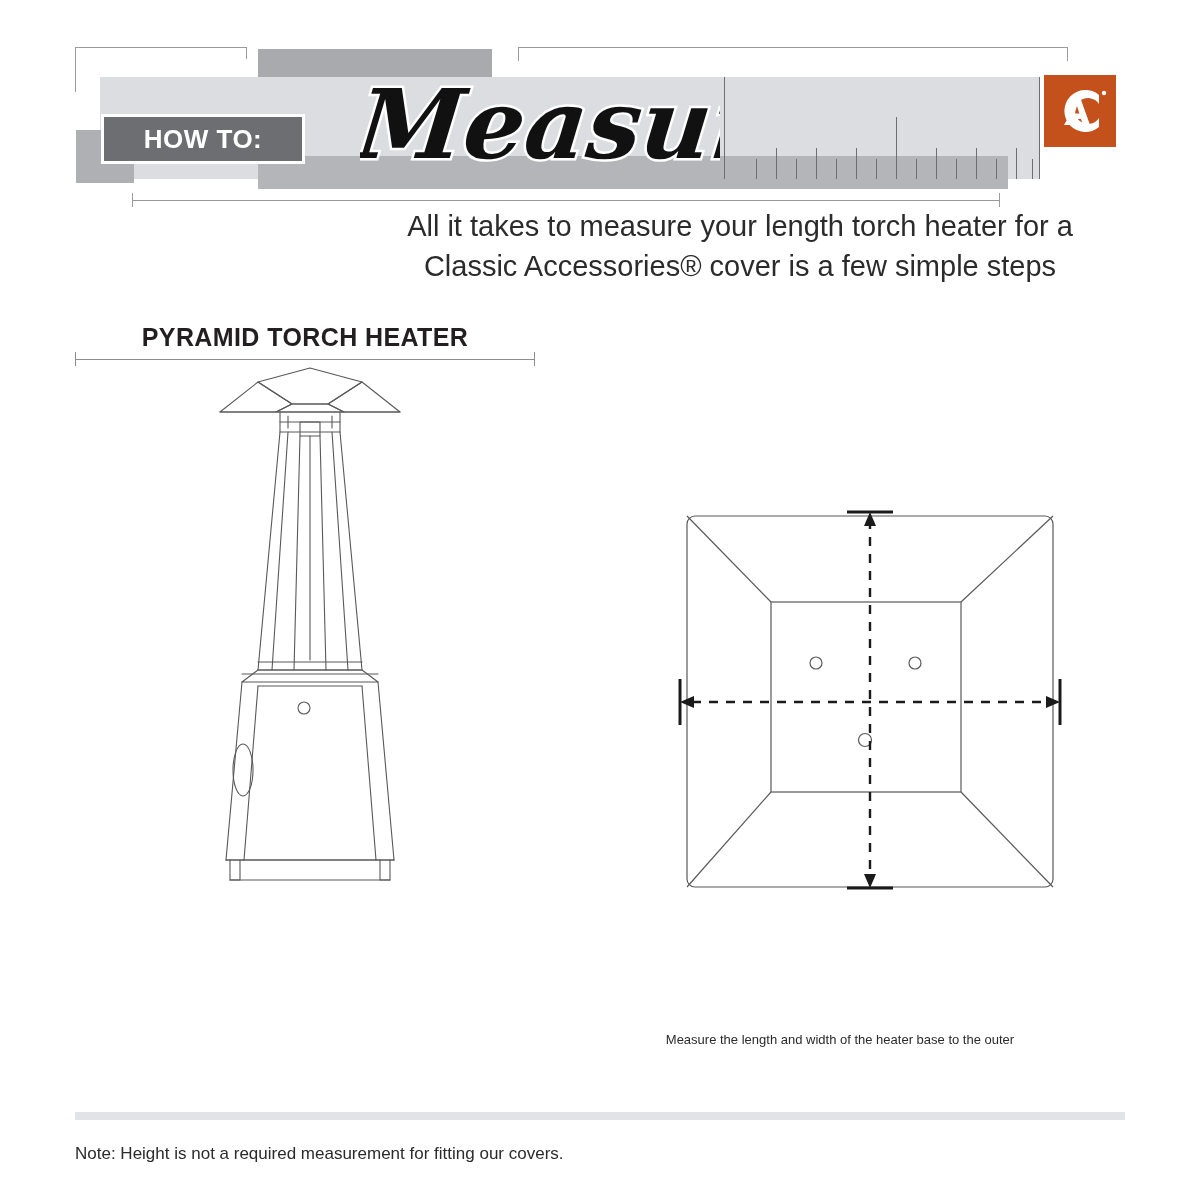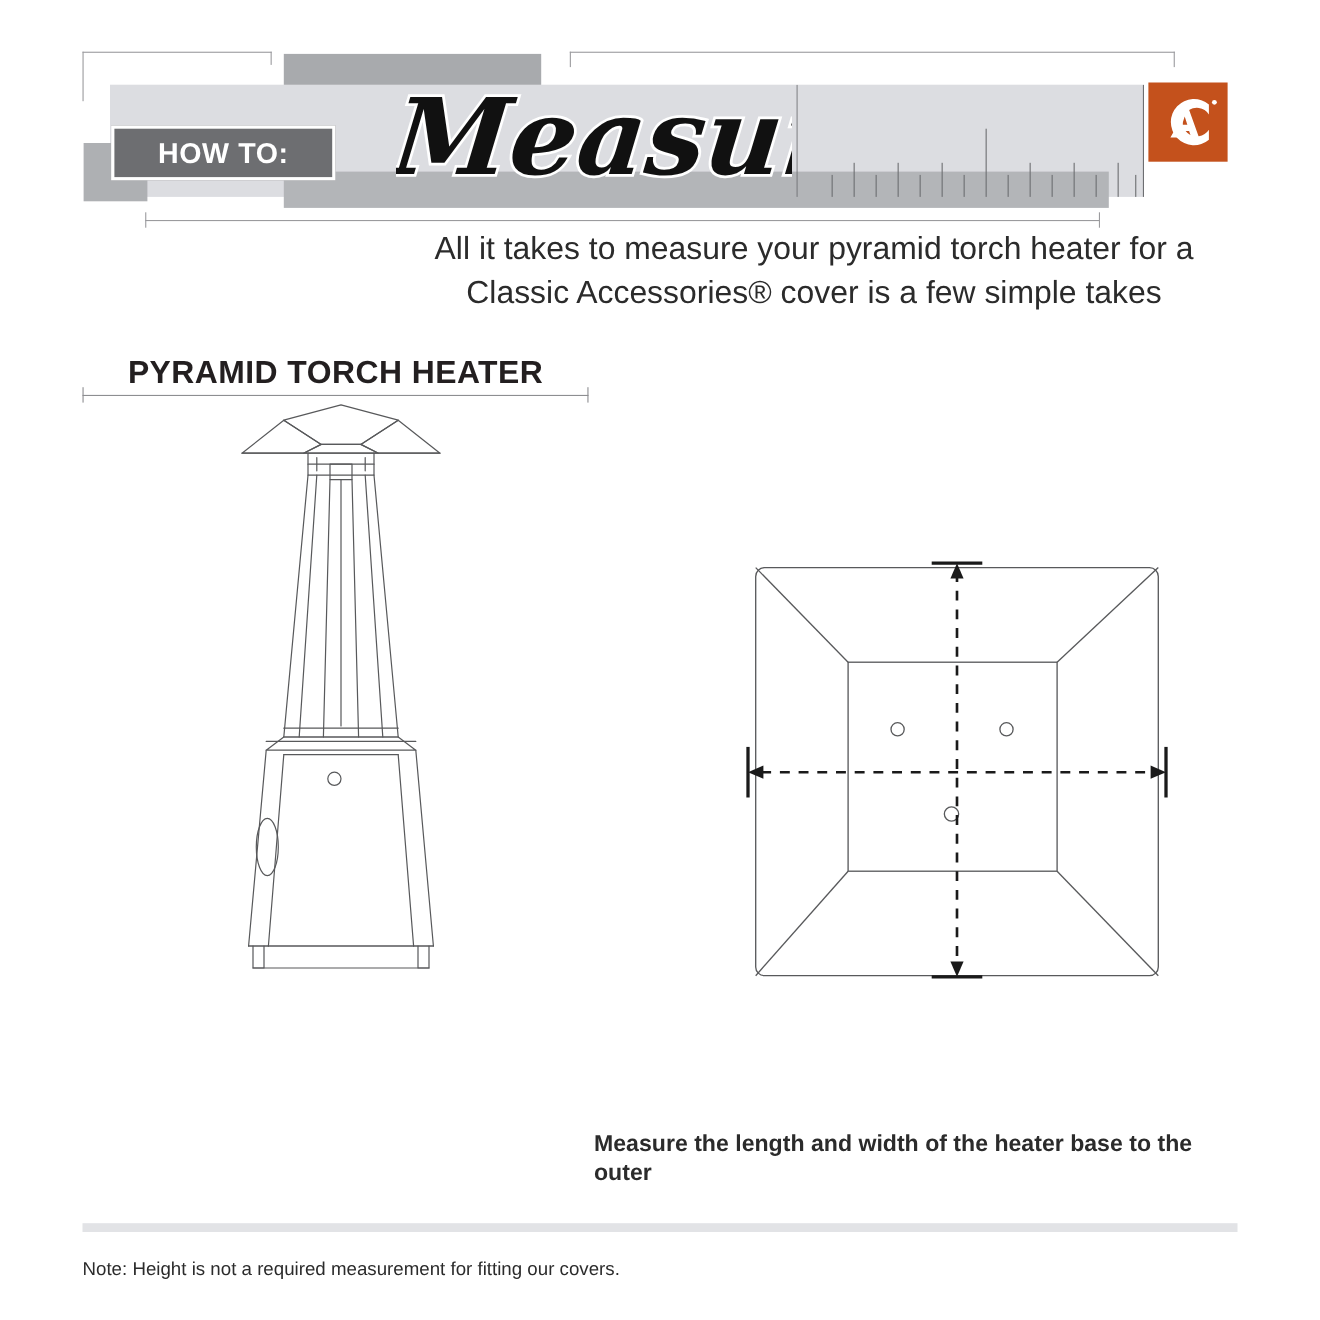--- a/index.html
+++ b/index.html
@@ -38,32 +38,32 @@
                 font-family:"DejaVu Serif", serif;}
 
   .logo{position:absolute;left:1044px;top:59px;width:72px;height:72px;background:#c4511c;}
 
   
   .subtitle{position:absolute;left:300px;top:206px;width:880px;text-align:center;
             font-size:29px;line-height:40px;color:#2b2b2b;font-weight:300;}
 
   
   .section-label{position:absolute;left:75px;top:323px;width:460px;text-align:center;
-                 font-size:29px;font-weight:bold;letter-spacing:.4px;color:#231f20;}
+                 font-size:25px;font-weight:bold;letter-spacing:.4px;color:#231f20;}
   .left-bracket{position:absolute;left:75px;top:352px;width:460px;height:14px;}
   .left-bracket .hline{position:absolute;left:0;top:7px;height:1px;width:100%;background:#8d8e91;}
   .left-bracket .tick{position:absolute;top:0;width:1px;height:14px;background:#8d8e91;}
 
   .heater-svg{position:absolute;left:180px;top:360px;}
 
   
   .topview-svg{position:absolute;left:660px;top:490px;}
 
   .caption{position:absolute;left:540px;top:1026px;width:600px;
-           font-size:21px;line-height:27px;color:#2b2b2b;font-weight:700;}
+           font-size:13px;line-height:27px;color:#2b2b2b;font-weight:400;text-align:center;}
 
   
   .footer-rule{position:absolute;left:75px;top:1112px;width:1050px;height:8px;background:#e2e3e6;}
   .footnote{position:absolute;left:75px;top:1144px;font-size:17px;color:#2b2b2b;font-weight:300;}
 </style>
 </head>
 <body>
 
 <div class="page">
 
@@ -126,22 +126,22 @@
       <svg width="72" height="72" viewBox="0 0 72 72" aria-hidden="true">
         <path d="M55 20 A21 21 0 1 0 55 52 L55 43 A13 13 0 1 1 55 29 Z" fill="#ffffff"></path>
         <path d="M36 22 L46 50 L39 50 L37 44 L29 44 L27 50 L20 50 Z
                  M33 31 L30.6 38.5 L35.4 38.5 Z" fill="#ffffff"></path>
         <circle cx="60" cy="18" r="2.2" fill="#ffffff"></circle>
       </svg>
     </div>
   </div>
 
   <div class="subtitle">
-    <div>All it takes to measure your pyramid torch heater for a</div>
-    <div>Classic Accessories® cover is a few simple takes</div>
+    <div>All it takes to measure your length torch heater for a</div>
+    <div>Classic Accessories® cover is a few simple steps</div>
   </div>
 
   <div>
     <div class="section-label">PYRAMID TORCH HEATER</div>
 
     <div class="left-bracket">
       <div class="hline"></div>
       <div class="tick" style="left:0;"></div>
       <div class="tick" style="left:459px;"></div>
     </div>

